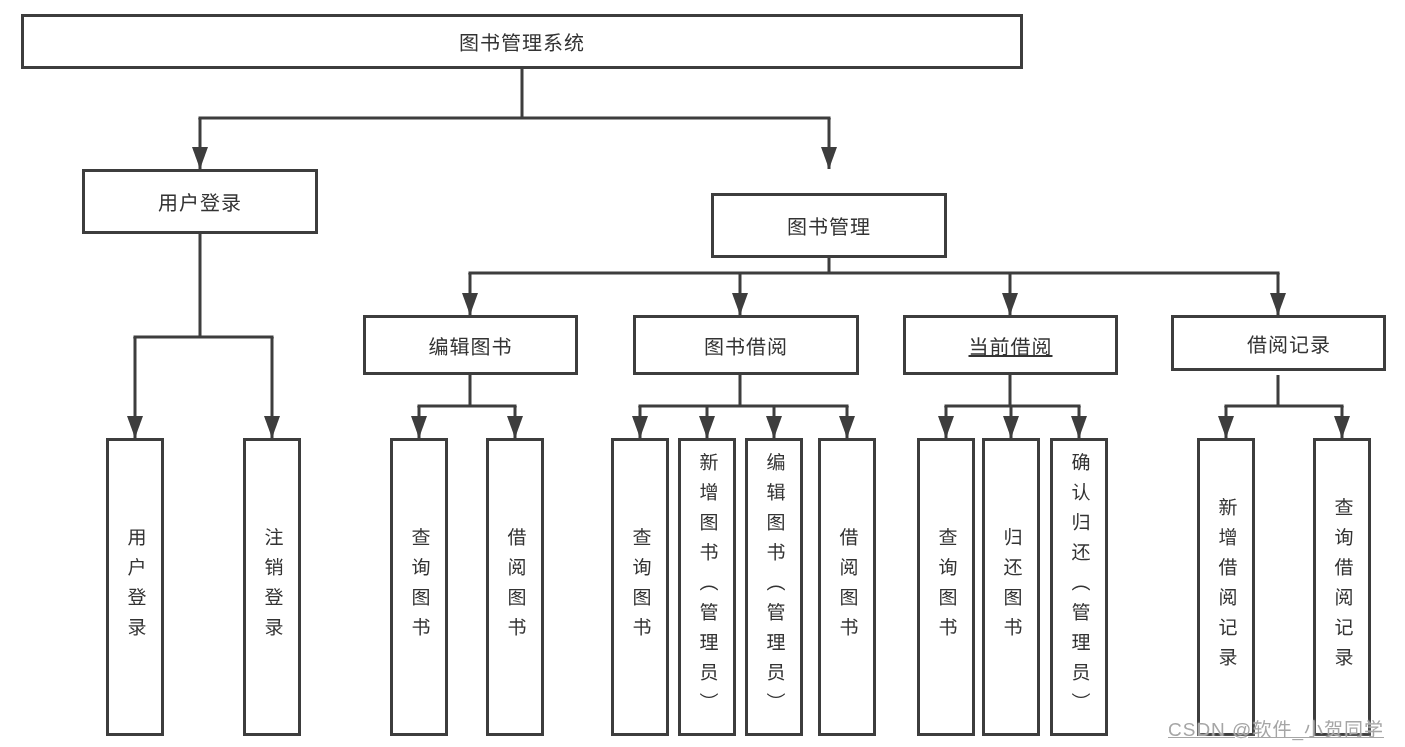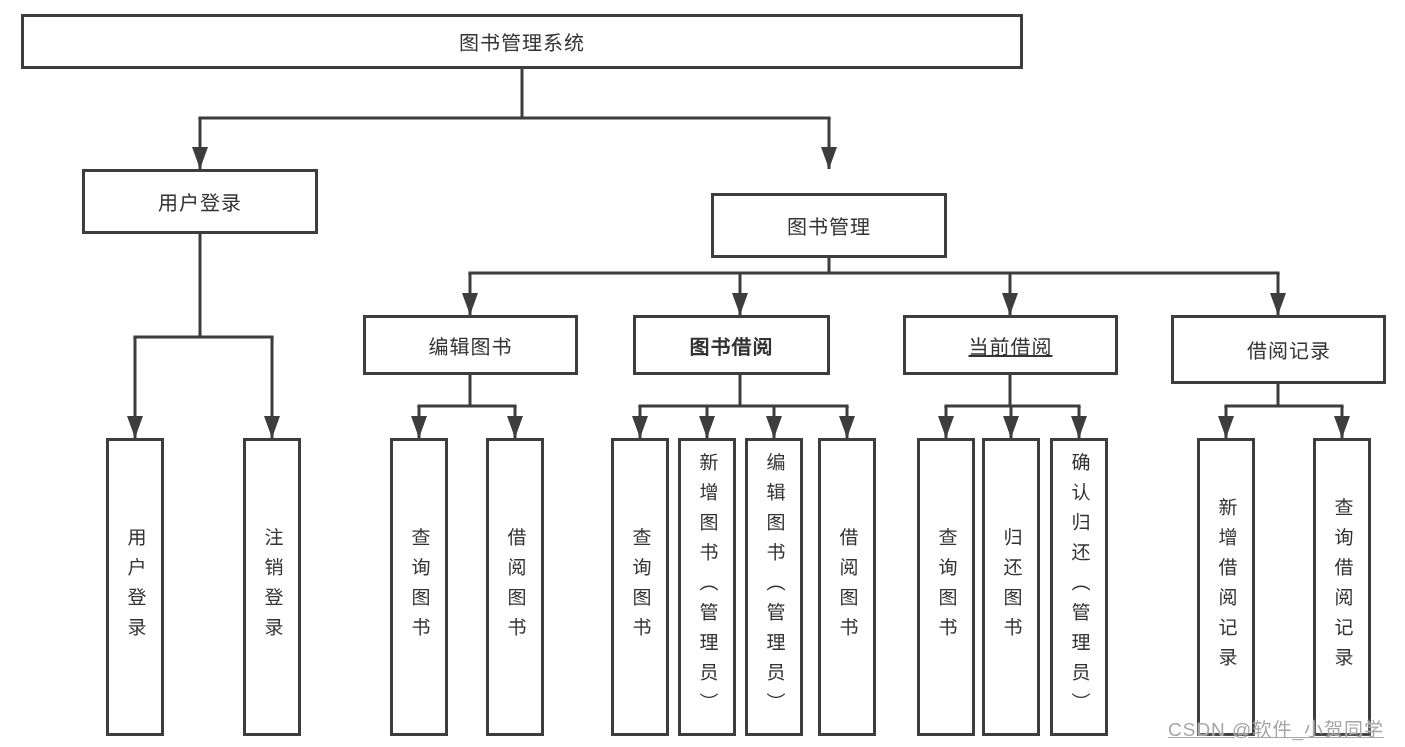--- a/index.html
+++ b/index.html
@@ -71,23 +71,23 @@
       <line x1="1342" y1="406" x2="1342" y2="438" marker-end="url(#arrow)"></line>
     </g>
   </svg>
 
   <div class="node" style="left:21px;top:14px;width:1002px;height:55px;">图书管理系统</div>
 
   <div class="node" style="left:82px;top:169px;width:236px;height:65px;">用户登录</div>
   <div class="node" style="left:711px;top:169px;width:236px;height:65px;margin-top:24px;">图书管理</div>
 
   <div class="node" style="left:363px;top:315px;width:215px;height:60px;">编辑图书</div>
-  <div class="node" style="left:633px;top:315px;width:197px;height:60px;font-weight:bold;">图书借阅</div>
+  <div class="node" style="left:633px;top:315px;width:226px;height:60px;">图书借阅</div>
   <div class="node" style="left:903px;top:315px;width:215px;height:60px;text-decoration:underline;">当前借阅</div>
-  <div class="node" style="left:1171px;top:315px;width:215px;height:69px;padding-left:21px;">借阅记录</div>
+  <div class="node" style="left:1171px;top:315px;width:215px;height:56px;padding-left:21px;">借阅记录</div>
 
   <div class="node vnode" style="left:106px;top:438px;width:58px;height:298px;">
     <span>用户登录</span>
     </div>
   <div class="node vnode" style="left:243px;top:438px;width:58px;height:298px;">
     <span>注销登录</span>
     </div>
 
   <div class="node vnode" style="left:390px;top:438px;width:58px;height:298px;">
     <span>查询图书</span>

